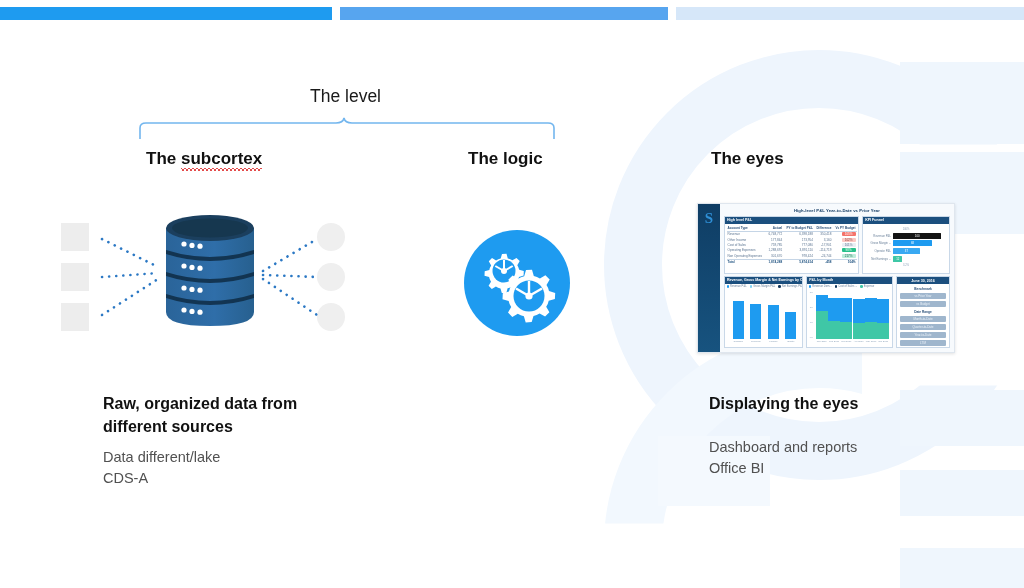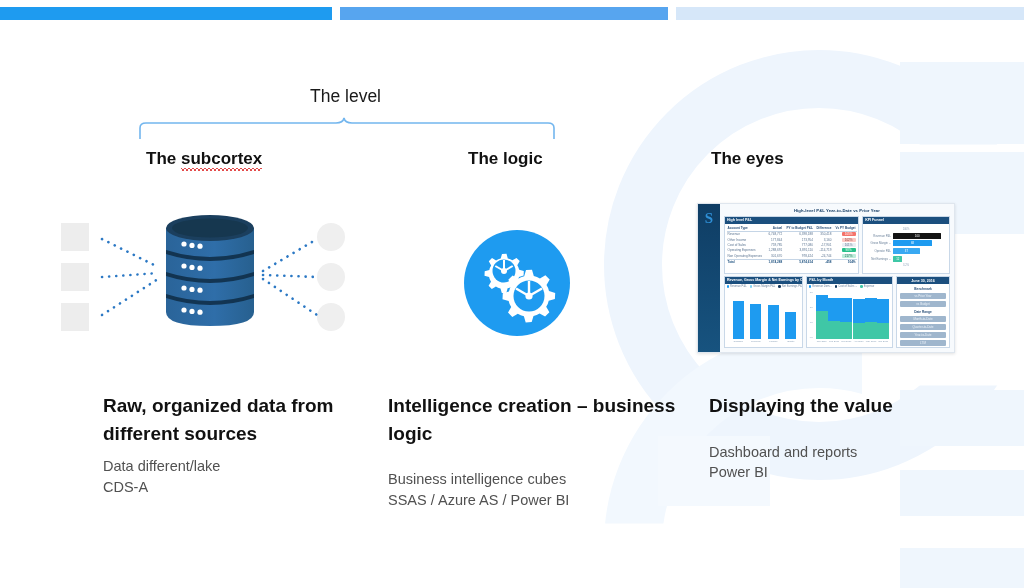--- a/index.html
+++ b/index.html
@@ -145,21 +145,21 @@
   .axis span{font-size:2.3px;color:#9bb0c6;}
 
   
   .slicer{width:52px;flex:0 0 52px;background:#fff;border:0.5px solid #c9d8e8;display:flex;flex-direction:column;overflow:hidden;}
   .sl-hd{background:#1b4f7e;color:#fff;font-size:3.6px;font-weight:700;text-align:center;padding:1.6px 0;}
   .sl-grp{font-size:3.2px;color:#2a4f78;text-align:center;font-weight:700;margin:2.4px 0 1.2px;}
   .sl-btn{background:#9fb6cd;color:#eaf1f8;font-size:3px;text-align:center;margin:0.8px 3px;padding:1.2px 0;border-radius:1px;}
 
   
   .caption{position:absolute;z-index:5;}
-  .cap-h{font-size:19px;font-weight:700;color:#111;line-height:1.45;white-space:pre-line;}
+  .cap-h{font-size:16px;font-weight:700;color:#111;line-height:1.45;white-space:pre-line;}
   .cap-b{font-size:14.5px;color:#515151;line-height:1.42;white-space:pre-line;margin-top:9px;}
   .cap-1{left:103px;top:392px;width:300px;}
   .cap-2{left:388px;top:392px;width:300px;}
   .cap-3{left:709px;top:392px;width:280px;}
   .cap-2 .cap-b,.cap-3 .cap-b{margin-top:22px;}
 </style>
 </head>
 <body>
 
 <div class="slide">
@@ -483,24 +483,19 @@
       </div>
     </div>
   </div>
 
   <div class="caption cap-1">
     <div class="cap-h">Raw, organized data from
 different sources</div>
     <div class="cap-b">Data different/lake
 CDS-A</div>
   </div>
-  <div class="caption cap-2">
-    <div class="cap-h">Intelligence creation – business logic</div>
-    <div class="cap-b">Business intelligence cubes
-SSAS / Azure AS / Power BI</div>
-  </div>
   <div class="caption cap-3">
-    <div class="cap-h">Displaying the value</div>
+    <div class="cap-h">Displaying the eyes</div>
     <div class="cap-b">Dashboard and reports
-Power BI</div>
+Office BI</div>
   </div>
 
 </div>
 
 </body></html>

